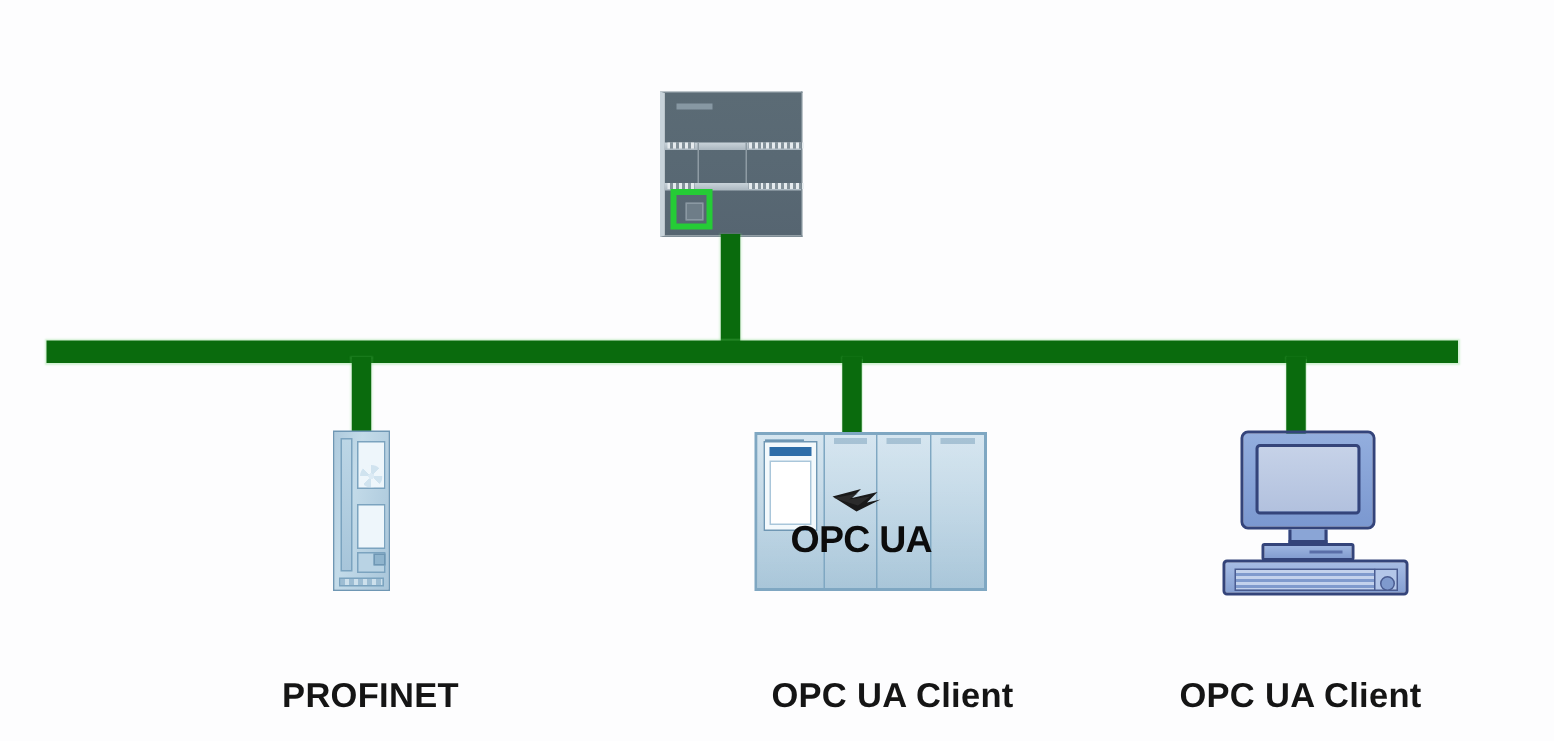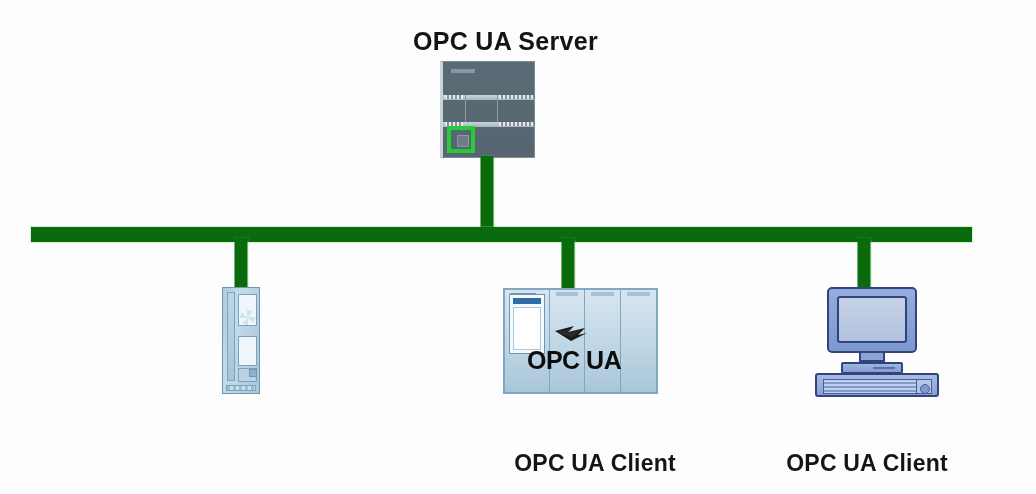--- a/index.html
+++ b/index.html
@@ -336,21 +336,20 @@
     border-radius: 50%;
     background: #7f9acd;
     border: 1px solid #4a5c91;
   }
 </style>
 </head>
 <body>
 
 <div id="stage">
 
-  <div class="title-label" style="left:413px; top:27px;">OPC UA Server</div>
 
   <div class="device plc">
     <div class="plc-brand"></div>
 
     <div class="plc-band b1"></div>
     <div class="plc-band b2"></div>
 
     <div class="plc-term" style="left:56px; top:33px; width:37px;"></div>
     <div class="plc-term" style="left:56px; top:60px; width:37px;"></div>
     <div class="plc-term" style="left:2px;  top:33px; width:18px;"></div>
@@ -414,18 +413,19 @@
     <div class="pc-neck"></div>
     <div class="pc-base">
       <div class="pc-base-slot"></div>
     </div>
     <div class="pc-keyboard">
       <div class="kb-rows"></div>
       <div class="kb-pad"></div>
     </div>
   </div>
 
+  <div class="node-label" style="left:247px; top:450px;">PROFINET</div>
 
   <div class="node-label" style="left:595px; top:450px;">OPC UA Client</div>
 
   <div class="node-label" style="left:867px; top:450px;">OPC UA Client</div>
 
 </div>
 
 </body></html>

